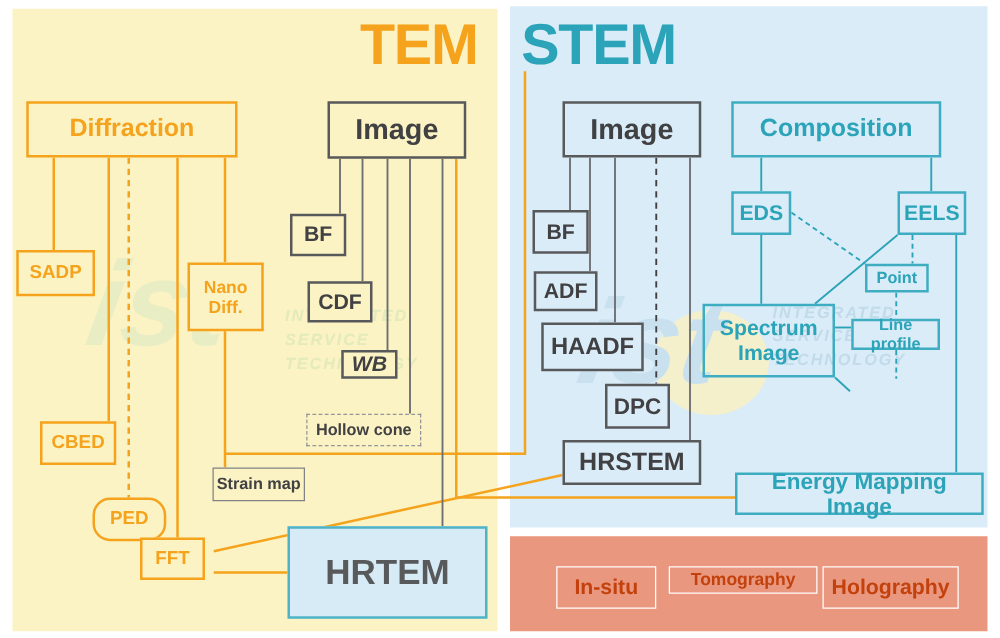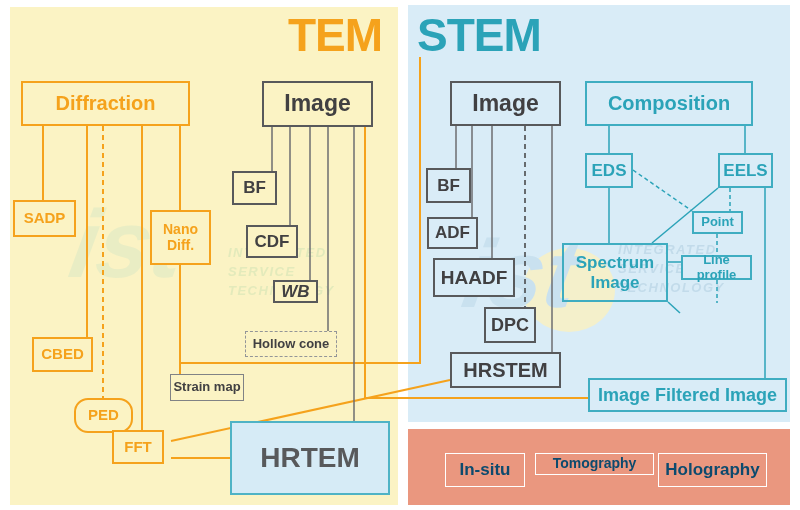--- a/index.html
+++ b/index.html
@@ -18,21 +18,21 @@
     position:absolute;z-index:3;box-sizing:border-box;
     display:flex;align-items:center;justify-content:center;text-align:center;
     font-weight:bold;line-height:1.12;
   }
   .o{border:2px solid var(--orange);color:var(--orange);background:var(--yellow);}
   .dk{border:2px solid var(--darkborder);color:var(--dark);background:var(--yellow);}
   .dk2{border:2px solid var(--darkborder);color:var(--dark);background:var(--blue);}
   .t{border:2px solid var(--teal-border);color:var(--teal);background:var(--blue);}
   .graybox{border:1px solid var(--gray);color:var(--dark);background:var(--yellow);}
   .dashbox{border:1.5px dashed #939598;color:var(--dark);background:var(--yellow);}
-  .whitebox{border:1.5px solid #ffffff;color:#0c4a6e;background:transparent;text-align:center;}
+  .whitebox{border:1.5px solid #ffffff;color:#c2410c;background:transparent;text-align:center;}
   .hrtembox{border:2px solid #4FB3C5;color:#58595B;background:#D6EBF6;}
   .spectrum{border:2px solid var(--teal-border);color:var(--teal);background:transparent;}
   #connectors{position:absolute;left:0;top:0;z-index:2;pointer-events:none;}
   .wm{position:absolute;z-index:1;font-style:italic;pointer-events:none;}
   .wm-logo{font-weight:bold;font-size:96px;transform:skewX(-10deg);line-height:1;}
   .wm-lines{font-weight:bold;font-size:13px;letter-spacing:1.5px;line-height:19px;}
   .wm-ellipse{position:absolute;z-index:1;border-radius:50%;pointer-events:none;}
 </style>
 </head>
 <body>
@@ -122,19 +122,19 @@
   <div class="node dk2" style="left:426px;top:168px;width:45px;height:35px;font-size:17px;">BF</div>
   <div class="node dk2" style="left:427px;top:217px;width:51px;height:32px;font-size:17px;">ADF</div>
   <div class="node dk2" style="left:433px;top:258px;width:82px;height:39px;font-size:19px;">HAADF</div>
   <div class="node dk2" style="left:484px;top:307px;width:52px;height:36px;font-size:18px;">DPC</div>
   <div class="node dk2" style="left:450px;top:352px;width:111px;height:36px;font-size:20px;">HRSTEM</div>
   <div class="node t" style="left:585px;top:153px;width:48px;height:35px;font-size:17px;">EDS</div>
   <div class="node t" style="left:718px;top:153px;width:55px;height:35px;font-size:17px;">EELS</div>
   <div class="node t" style="left:692px;top:211px;width:51px;height:23px;font-size:13px;">Point</div>
   <div class="node t" style="left:681px;top:255px;width:71px;height:25px;font-size:13px;">Line profile</div>
   <div class="node spectrum" style="left:562px;top:243px;width:106px;height:59px;font-size:17px;padding:0 10px;">Spectrum Image</div>
-  <div class="node t" style="left:588px;top:378px;width:199px;height:34px;font-size:18px;">Image Filtered Image</div>
+  <div class="node t" style="left:588px;top:378px;width:199px;height:34px;font-size:18px;">Energy Mapping Image</div>
 
   <div class="node whitebox" style="left:445px;top:453px;width:80px;height:34px;font-size:17px;">In-situ</div>
   <div class="node whitebox" style="left:535px;top:453px;width:119px;height:22px;font-size:14px;">Tomography</div>
   <div class="node whitebox" style="left:658px;top:453px;width:109px;height:34px;font-size:17px;">Holography</div>
 
 </div>
 
 </body></html>

